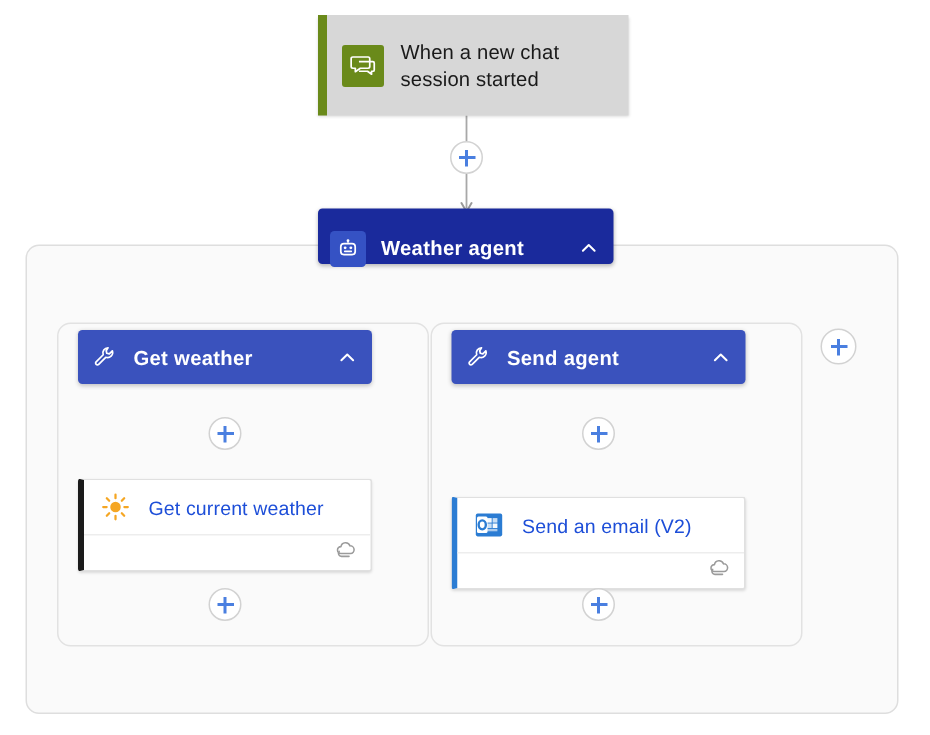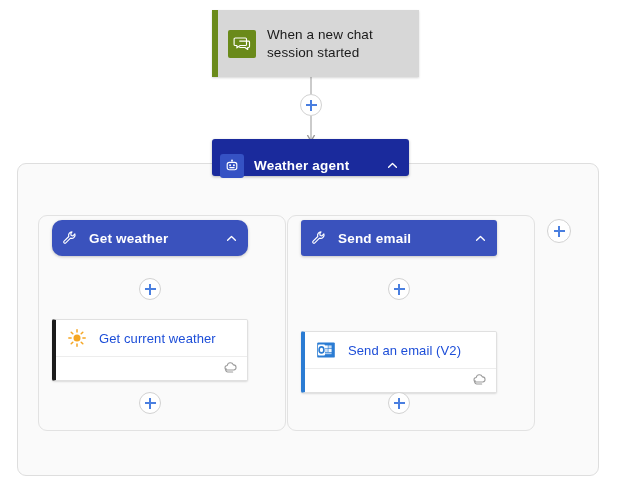--- a/index.html
+++ b/index.html
@@ -139,21 +139,21 @@
     position: absolute;
     height: 36px;
     background: #3a52bd;
     border-radius: 3px;
     display: flex;
     align-items: center;
     padding: 0 9px 0 10px;
     box-sizing: border-box;
     box-shadow: 0 1px 3px rgba(0,0,0,0.22);
   }
-  .tool-header.left  { left: 52px;  top: 220px; width: 196px; border-radius: 10px; }
+  .tool-header.left  { left: 52px;  top: 220px; width: 196px; }
   .tool-header.right { left: 301px; top: 220px; width: 196px; }
   .tool-header .wrench { flex: 0 0 auto; margin-right: 11px; display: flex; align-items: center; }
   .tool-label {
     color: #ffffff;
     font-size: 13.5px;
     font-weight: bold;
     letter-spacing: 0.2px;
     flex: 1 1 auto;
   }
 
@@ -310,21 +310,21 @@
     </span>
   </div>
 
   <div class="tool-header right">
     <span class="wrench">
       <svg width="16" height="16" viewBox="0 0 16 16" aria-hidden="true">
         <path d="M10.0,1.9 a3.4,3.4 0 0 0 -3.2,4.6 L2.1,11.2 a1.2,1.2 0 0 0 0,1.7
                  a1.2,1.2 0 0 0 1.7,0 l4.7,-4.7 a3.4,3.4 0 0 0 4.4,-4.3 l-2.0,2.0 l-1.7,-0.4 l-0.4,-1.7 z" fill="none" stroke="#ffffff" stroke-width="1.15" stroke-linejoin="round"></path>
       </svg>
     </span>
-    <span class="tool-label">Send email</span>
+    <span class="tool-label">Send agent</span>
     <span class="chev">
       <svg width="13" height="13" viewBox="0 0 13 13" aria-hidden="true">
         <path d="M2.6,8.2 L6.5,4.4 L10.4,8.2" fill="none" stroke="#ffffff" stroke-width="1.35" stroke-linecap="round" stroke-linejoin="round"></path>
       </svg>
     </span>
   </div>
 
   <div class="action-card left">
     <div class="action-top">
       <span class="action-icon">

